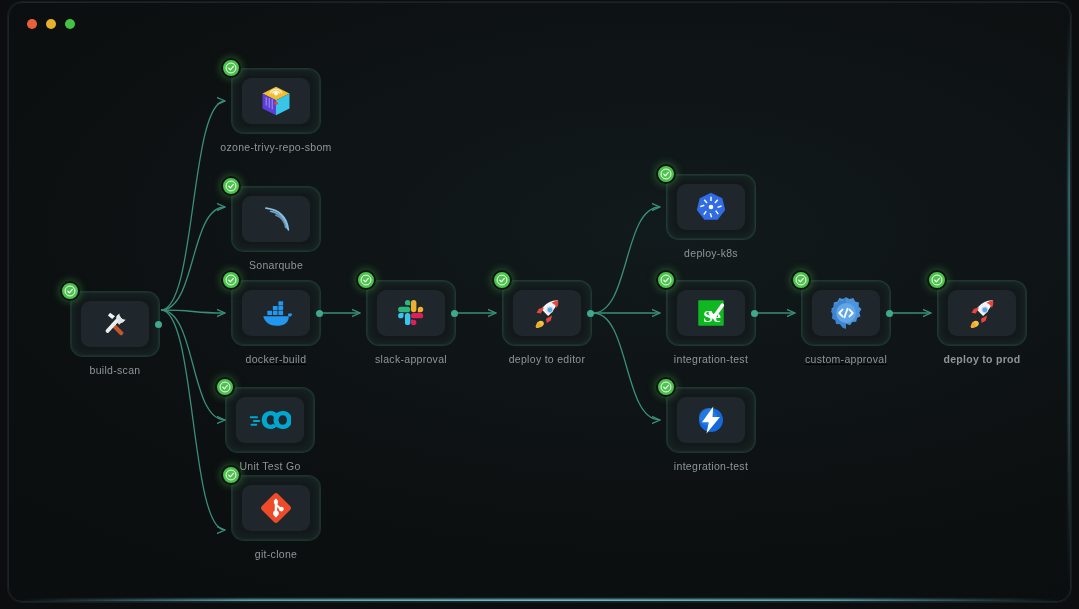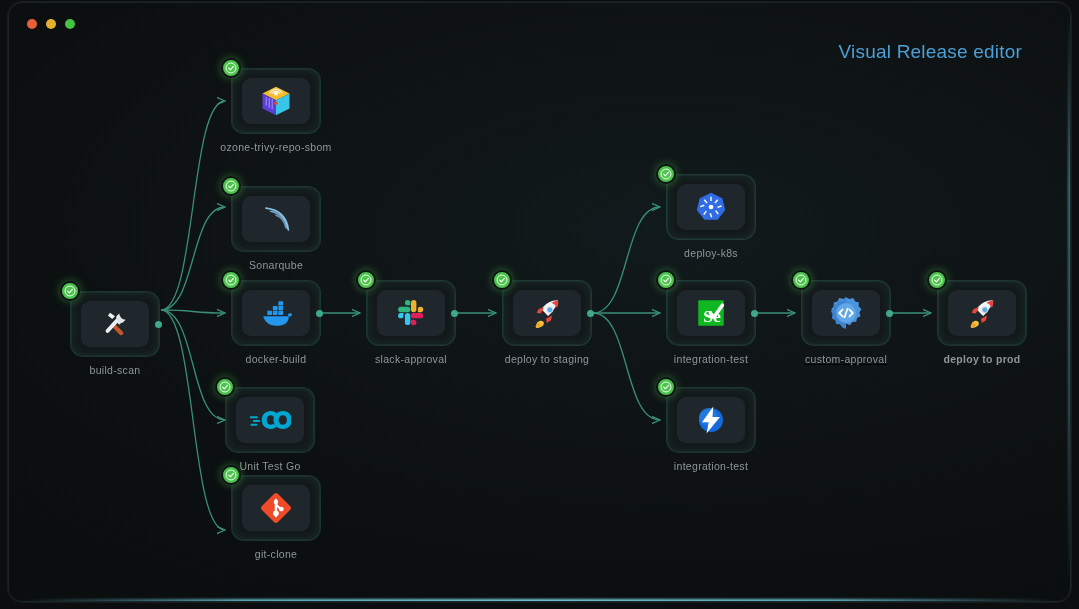--- a/index.html
+++ b/index.html
@@ -175,21 +175,20 @@
   <div class="window">
 
     <div class="titlebar">
       <div class="dots">
         <span class="dot red"></span>
         <span class="dot yellow"></span>
         <span class="dot green"></span>
       </div>
     </div>
 
-    <div class="page-title">Visual Release editor</div>
 
     <div class="canvas">
       <svg class="edges" viewBox="0 0 1063 600" xmlns="http://www.w3.org/2000/svg">
         <defs>
           <marker id="arw" viewBox="0 0 10 10" refX="9" refY="5" markerWidth="7" markerHeight="7" orient="auto-start-reverse">
             <path d="M0,1 L9,5 L0,9" fill="none" stroke="#3a8f79" stroke-width="1.4"></path>
           </marker>
         </defs>
         <g fill="none" stroke="#3a8f79" stroke-width="1.3" marker-end="url(#arw)" id="edge-paths">
             <path d="M 152 307 C 187.2 307, 180.8 98, 216 98"></path>
@@ -268,21 +267,21 @@
       <g fill="none" stroke="#8cc6ee" stroke-width="2.2" stroke-linecap="round">
         <path d="M11 8 C28 10 38 20 40 36" opacity=".95"></path>
         <path d="M17 12 C30 15 37 23 38.5 34" opacity=".8"></path>
         <path d="M24 17 C32 20 35.5 26 36.5 33" opacity=".65"></path>
       </g>
     </svg>
               </div>
             </div>
             <div class="node-label">Sonarqube</div>
           </div>
-          <div class="node" style="left: 223px; top: 278px;">
+          <div class="node" style="left: 223px; top: 278px; text-decoration: underline;">
             <div class="node-card">
               <div class="status-badge">
                 <svg width="12" height="12" viewBox="0 0 16 16">
                   <circle cx="8" cy="8" r="6.6" fill="none" stroke="#ffffff" stroke-width="1.2"></circle>
                   <path d="M5 8.2 L7.1 10.4 L11.2 5.9" fill="none" stroke="#ffffff" stroke-width="1.6" stroke-linecap="round" stroke-linejoin="round"></path>
                 </svg>
               </div>
               <div class="node-inner">
                 <svg class="icon-svg" width="38" height="32" viewBox="0 0 48 40">
       <g fill="#2396ed">
@@ -387,21 +386,21 @@
         <path d="M20.2 17 l-6.4 1.6 -3 5.2 5.4 .8z" fill="#e8453c"></path>
         <path d="M30.4 27.2 l-1.6 6.4 -5.2 3 -.8-5.4z" fill="#e8453c"></path>
         <path d="M38 8 c-3 .6-5.8 1.6-8.3 3 3 1.2 5.5 3.6 6.8 6.7 1.4-2.6 2.3-5.7 1.5-9.7z" fill="#e8453c"></path>
         <circle cx="27.6" cy="20" r="4.2" fill="#cfd8dc"></circle>
         <circle cx="27.6" cy="20" r="3" fill="#54a9e8"></circle>
       </g>
     </svg>
               </div>
               <span class="port out"></span>
             </div>
-            <div class="node-label">deploy to staging</div>
+            <div class="node-label">deploy to editor</div>
           </div>
           <div class="node" style="left: 658px; top: 172px;">
             <div class="node-card">
               <div class="status-badge">
                 <svg width="12" height="12" viewBox="0 0 16 16">
                   <circle cx="8" cy="8" r="6.6" fill="none" stroke="#ffffff" stroke-width="1.2"></circle>
                   <path d="M5 8.2 L7.1 10.4 L11.2 5.9" fill="none" stroke="#ffffff" stroke-width="1.6" stroke-linecap="round" stroke-linejoin="round"></path>
                 </svg>
               </div>
               <div class="node-inner">

